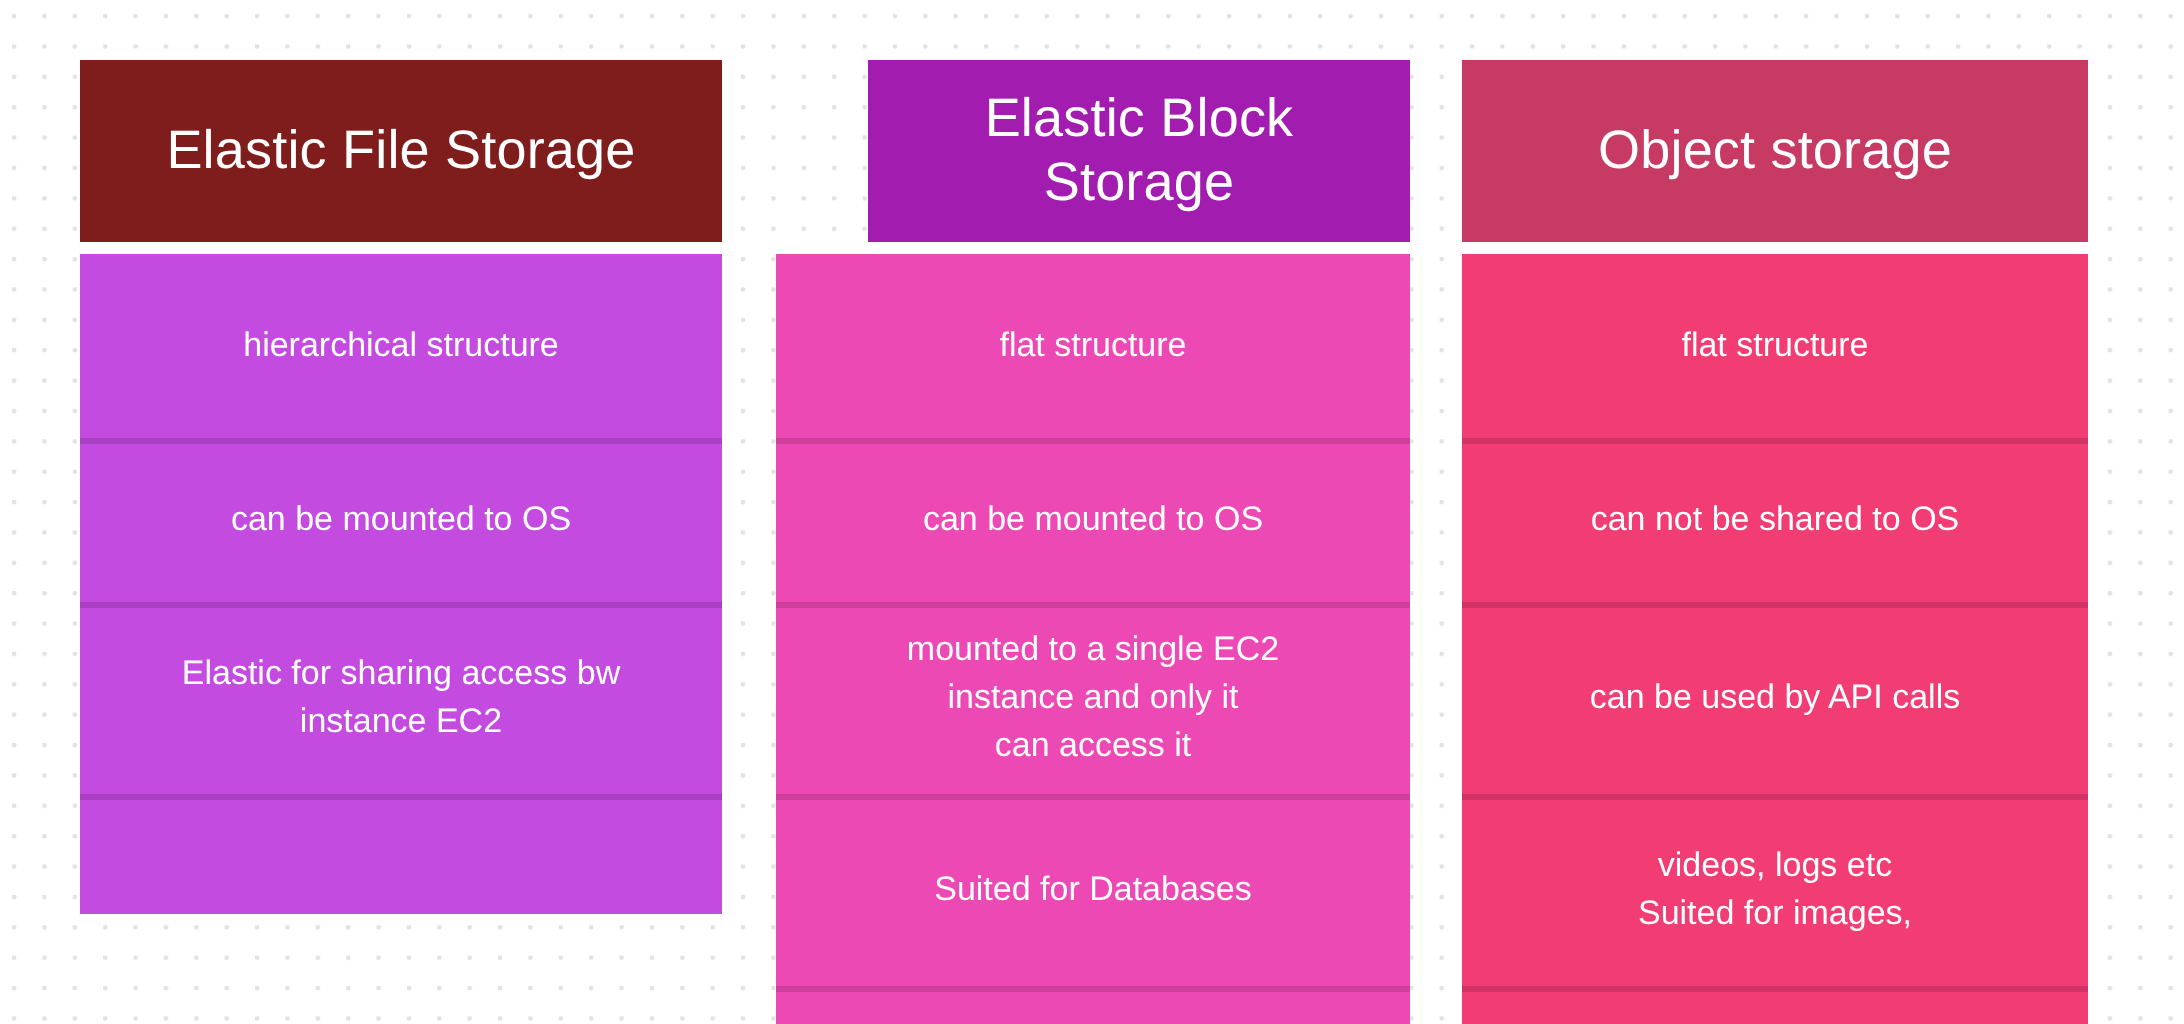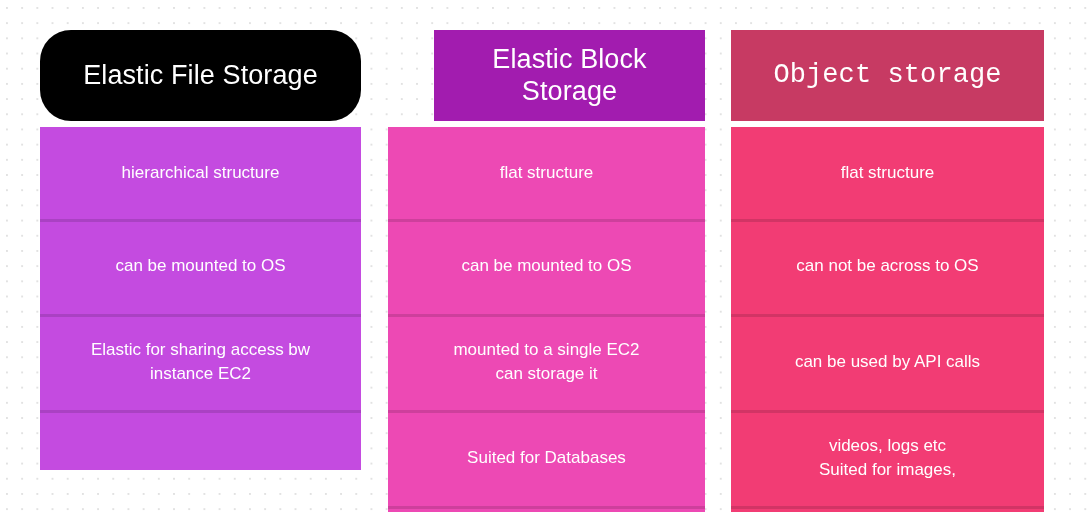--- a/index.html
+++ b/index.html
@@ -80,33 +80,33 @@
     position: absolute;
     top: 0;
     left: 0;
     right: 0;
     height: 3px;
     background: rgba(0, 0, 0, 0.13);
   }
 
   
   .row-h-0 { height: 92px; }
-  .row-h-1 { height: 95px; }
+  .row-h-1 { height: 82px; }
   .row-h-2 { height: 96px; }
   .row-h-3 { height: 96px; }
   .row-h-4 { height: 60px; }
 
   
-  .theme-0 .col-header { background-color: #000000; border-radius: 31px; }
+  .theme-0 .col-header { background-color: #7f1d1d; }
   .theme-0 .cell       { background-color: #c44be0; }
 
   .theme-1 .col-header { background-color: #a21caf; margin-left: 46px; }
   .theme-1 .cell       { background-color: #ed49b4; }
 
-  .theme-2 .col-header { background-color: #c73a63; font-family: Liberation Mono, monospace; }
+  .theme-2 .col-header { background-color: #c73a63; }
   .theme-2 .cell       { background-color: #f23c74; }
 
   .cell-line { display: block; }
 </style>
 </head>
 <body>
 
 <div id="board">
 
   <div class="column col-0 theme-0">
@@ -145,21 +145,22 @@
         </span>
       </div>
       <div class="cell row-h-1">
         <span>
           <span class="cell-line">can be mounted to OS</span>
         </span>
       </div>
       <div class="cell row-h-2">
         <span>
           <span class="cell-line">mounted to a single EC2</span>
-          <span class="cell-line">can storage it</span>
+          <span class="cell-line">instance and only it</span>
+          <span class="cell-line">can access it</span>
         </span>
       </div>
       <div class="cell row-h-3">
         <span>
           <span class="cell-line">Suited for Databases</span>
         </span>
       </div>
       <div class="cell row-h-4">
         <span>
           <span class="cell-line"></span>
@@ -171,21 +172,21 @@
   <div class="column col-2 theme-2">
     <div class="col-header">Object storage</div>
     <div class="col-body">
       <div class="cell row-h-0">
         <span>
           <span class="cell-line">flat structure</span>
         </span>
       </div>
       <div class="cell row-h-1">
         <span>
-          <span class="cell-line">can not be across to OS</span>
+          <span class="cell-line">can not be shared to OS</span>
         </span>
       </div>
       <div class="cell row-h-2">
         <span>
           <span class="cell-line">can be used by API calls</span>
         </span>
       </div>
       <div class="cell row-h-3">
         <span>
           <span class="cell-line">videos, logs etc</span>

